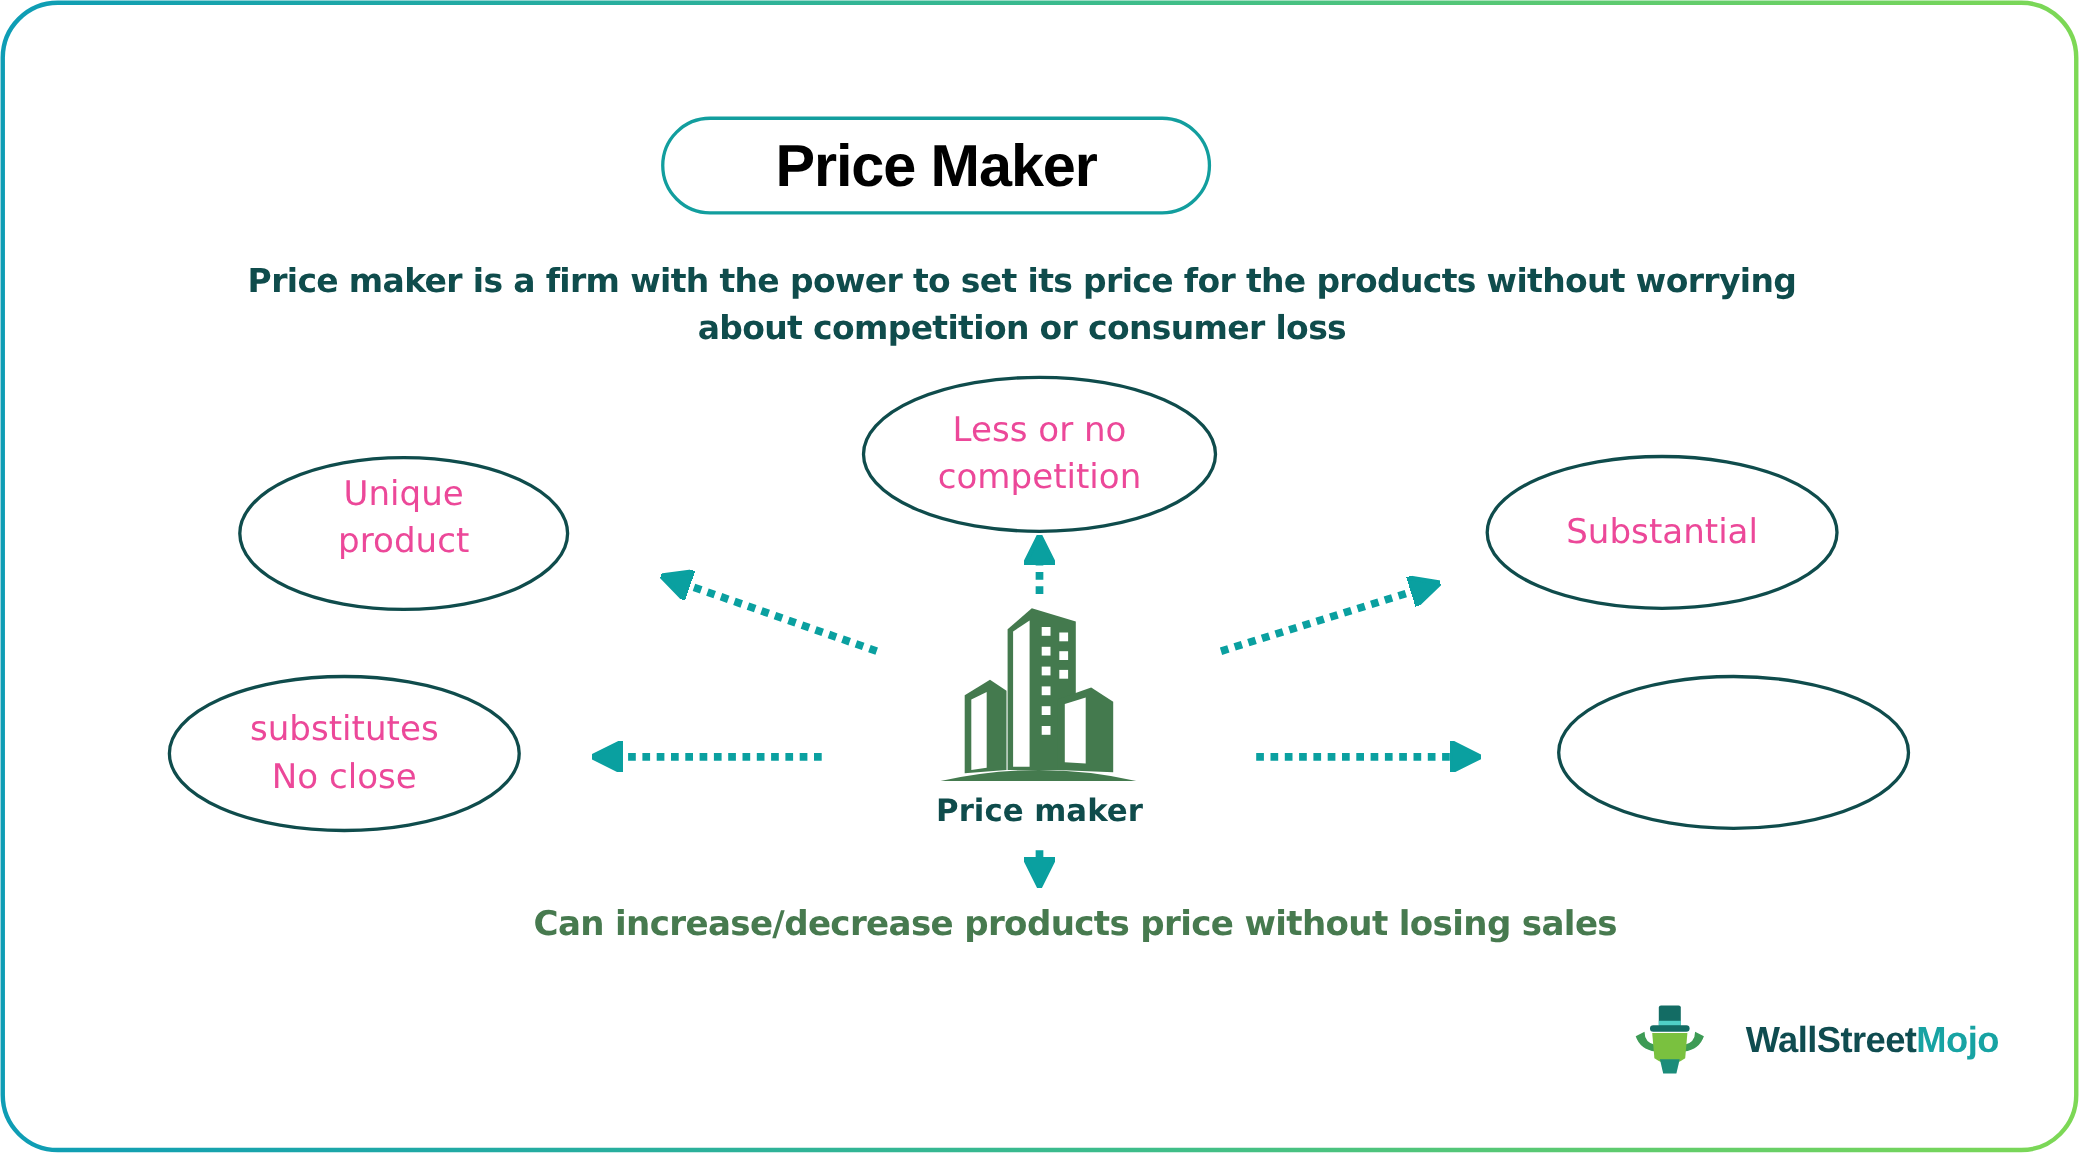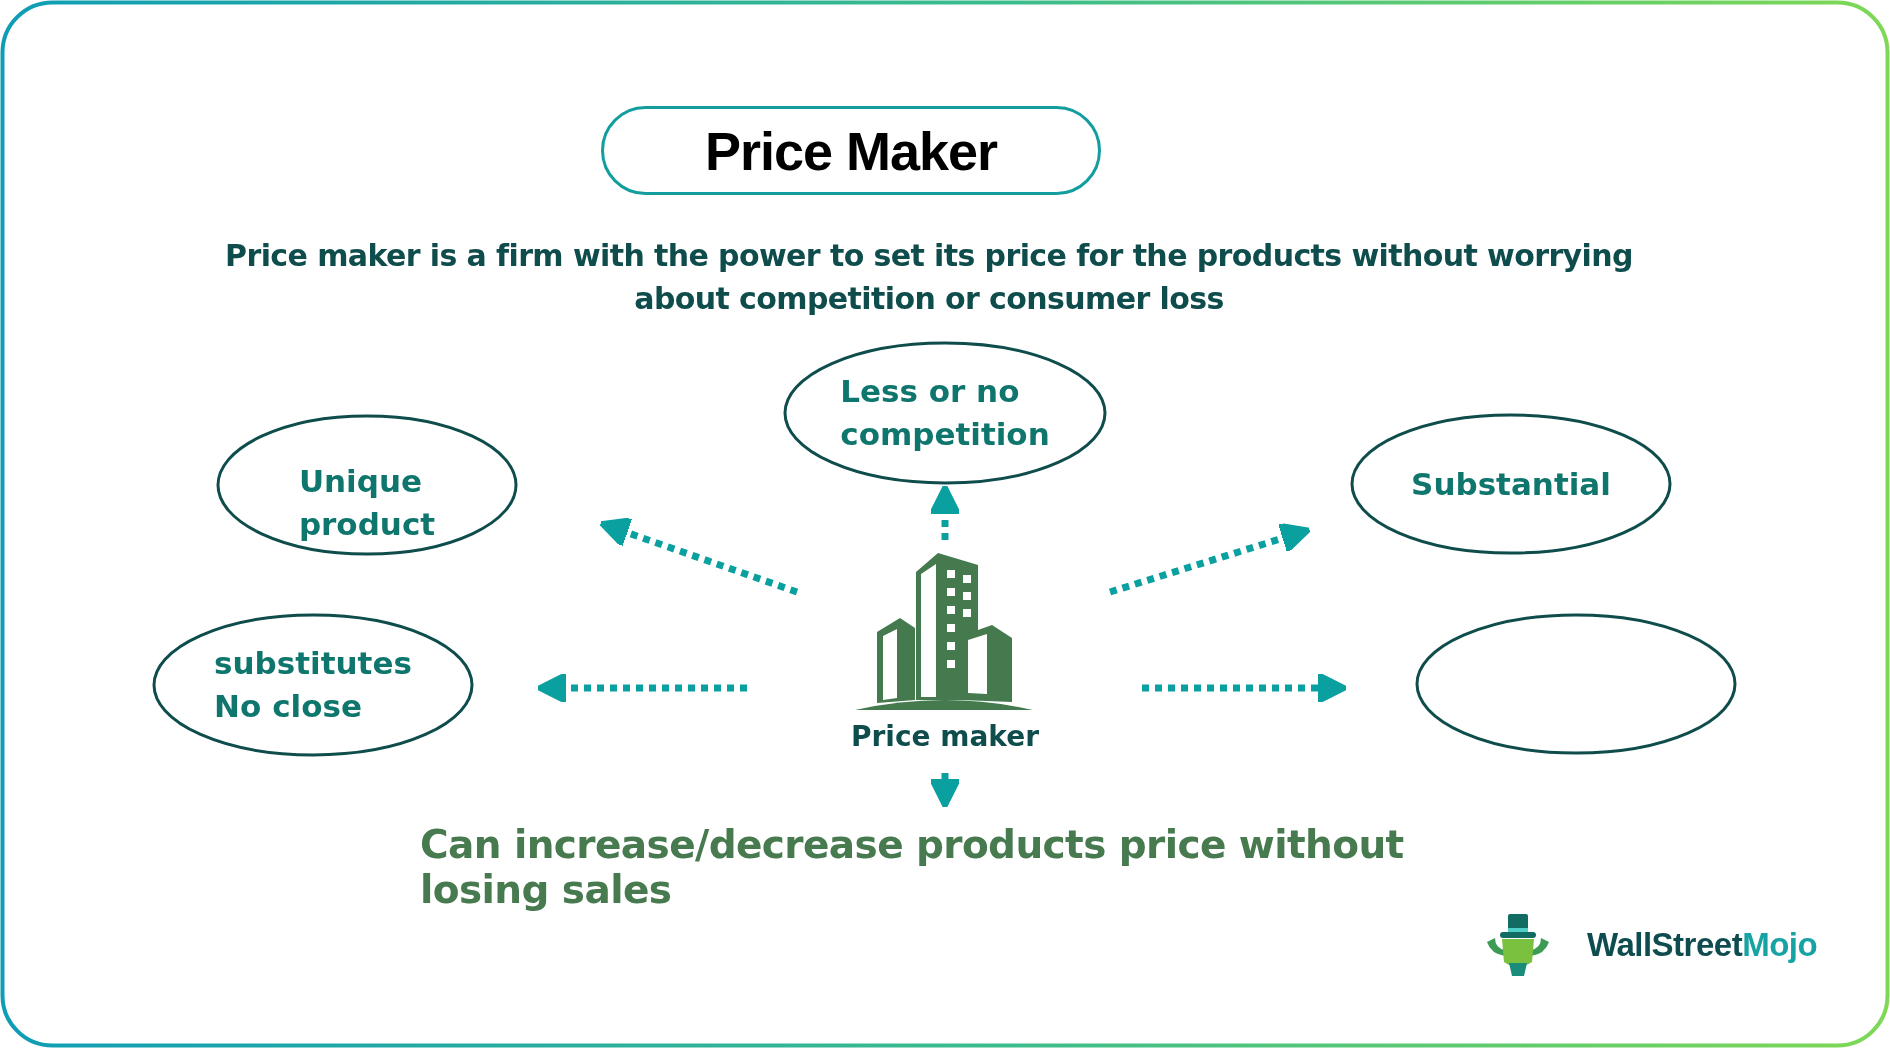--- a/index.html
+++ b/index.html
@@ -7,25 +7,25 @@
          font-family: "DejaVu Sans", "Liberation Sans", sans-serif; }
   .frame { position: absolute; left: 0; top: 0; width: 1890px; height: 1050px; }
   .title-pill { position: absolute; left: 601px; top: 106px; width: 500px; height: 89px;
                 box-sizing: border-box; border: 3px solid #129e9e; border-radius: 46px;
                 display: flex; align-items: center; justify-content: center; background: #fff; }
   .title-text { font-family: "Liberation Sans", sans-serif; font-weight: 700; font-size: 54px;
                 color: #000; letter-spacing: -1px; }
   .desc { position: absolute; left: 184px; top: 234px; width: 1490px; text-align: center;
           font-weight: 700; font-size: 30px; line-height: 43px; color: #0f4c4c; letter-spacing: -0.6px; }
   .node-text { position: absolute; display: flex; align-items: center; justify-content: center;
-               text-align: left; font-weight: 700; color: #0f766e; font-size: 31px; line-height: 43px; }
+               text-align: center; font-weight: 400; color: #ec4899; font-size: 31px; line-height: 43px; }
   .center-label { position: absolute; left: 820px; top: 720px; width: 250px; text-align: center;
                   font-weight: 700; font-size: 28px; color: #0f4c4c; }
-  .bottom-text { position: absolute; left: 420px; top: 822px; width: 1050px; text-align: left;
-                 font-weight: 700; font-size: 39px; color: #477a4f; letter-spacing: -0.6px; }
+  .bottom-text { position: absolute; left: 420px; top: 822px; width: 1050px; text-align: right;
+                 font-weight: 700; font-size: 31px; color: #477a4f; letter-spacing: -0.6px; }
   .logo { position: absolute; left: 1483px; top: 910px; height: 70px; display: flex; align-items: center; gap: 6px; }
   .logo-text { font-family: "Liberation Sans", sans-serif; font-weight: 700; font-size: 33px; letter-spacing: -0.5px; }
   .logo-wall { color: #0f4c50; margin-left: 28px; }
   .logo-mojo { color: #17a3a3; }
 </style>
 </head>
 <body>
 
 <svg class="frame" viewBox="0 0 1890 1050" width="1890" height="1050">
   <defs>
@@ -82,21 +82,21 @@
     <path d="M968,640 L987,634 L987,694 L968,693 Z" fill="#ffffff"></path>
   </g>
 </svg>
 
 <div class="title-pill">
   <span class="title-text">Price Maker</span>
 </div>
 
 <div class="desc">Price maker is a firm with the power to set its price for the products without worrying about competition or consumer loss</div>
 
-<div class="node-text" style="left:218px; top:434px; width:298px; height:138px;">
+<div class="node-text" style="left:218px; top:402px; width:298px; height:138px;">
   <div>
       <div>Unique</div>
       <div>product</div>
     </div>
 </div>
 <div class="node-text" style="left:785px; top:343px; width:320px; height:140px;">
   <div>
       <div>Less or no</div>
       <div>competition</div>
     </div>

